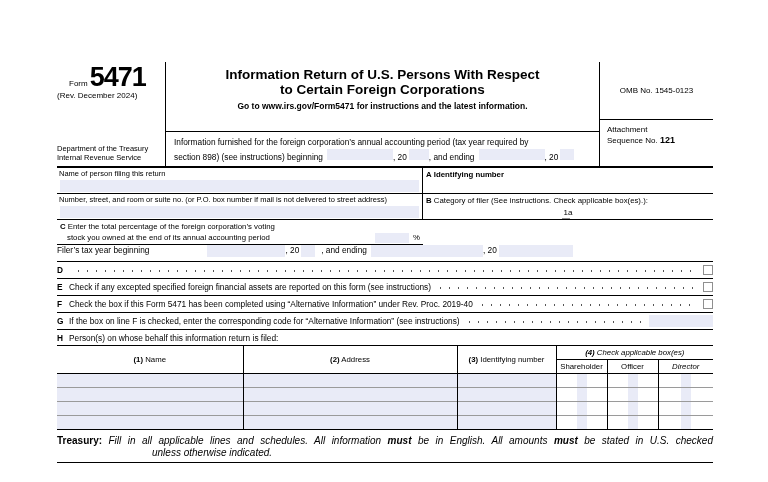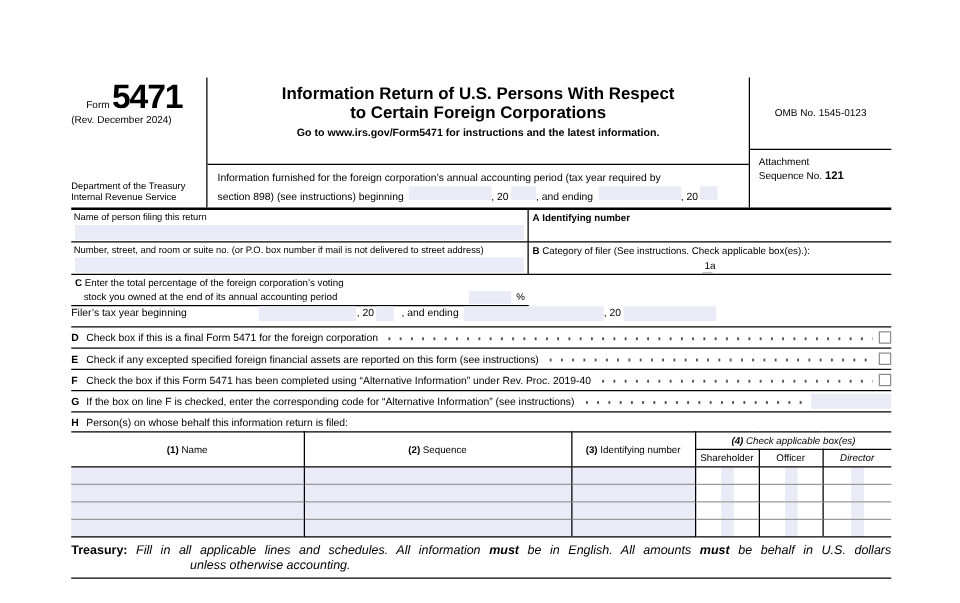--- a/index.html
+++ b/index.html
@@ -200,21 +200,20 @@
     <span>, 20</span>
     <span class="fill" style="width:14px; margin-left:2px;"></span>
     <span style="margin-left:6px;">, and ending</span>
     <span class="fill" style="width:112px; margin-left:4px;"></span>
     <span>, 20</span>
     <span class="fill" style="width:74px; margin-left:2px;"></span>
   </div>
 
   <div class="lrow">
     <span class="ltr">D</span>
-    <span>Check box if this is a final Form 5471 for the foreign corporation</span>
     <span class="dots"></span>
     <span class="cb"></span>
   </div>
   <div class="lrow">
     <span class="ltr">E</span>
     <span>Check if any excepted specified foreign financial assets are reported on this form (see instructions)</span>
     <span class="dots"></span>
     <span class="cb"></span>
   </div>
   <div class="lrow">
@@ -244,21 +243,21 @@
         <col style="width:55px">
     </colgroup>
     <tbody>
         <tr class="hdr-row1">
       <th rowspan="2" class="first">
         <span class="num">(1)</span>
         <span>Name</span>
       </th>
       <th rowspan="2">
         <span class="num">(2)</span>
-        <span>Sequence</span>
+        <span>Address</span>
       </th>
       <th rowspan="2">
         <span class="num">(3)</span>
         <span>Identifying number</span>
       </th>
       <th colspan="3" class="last">
         <span class="num">(4)</span>
         <span>Check applicable box(es)</span>
       </th>
     </tr>
@@ -326,19 +325,19 @@
   </tbody>
     </table>
 
   <div class="note">
     <div class="note1">
       <span class="note-b">Treasury:</span>
       <span class="it">Fill in all applicable lines and schedules. All information</span>
       <span class="bit">must</span>
       <span class="it">be in English. All amounts</span>
       <span class="bit">must</span>
-      <span class="it">be behalf in U.S. dollars</span>
-    </div>
-    <div class="note2">unless otherwise accounting.</div>
+      <span class="it">be stated in U.S. checked</span>
+    </div>
+    <div class="note2">unless otherwise indicated.</div>
   </div>
 
   <div class="bottom-rule"></div>
 </div>
 
 </body></html>

